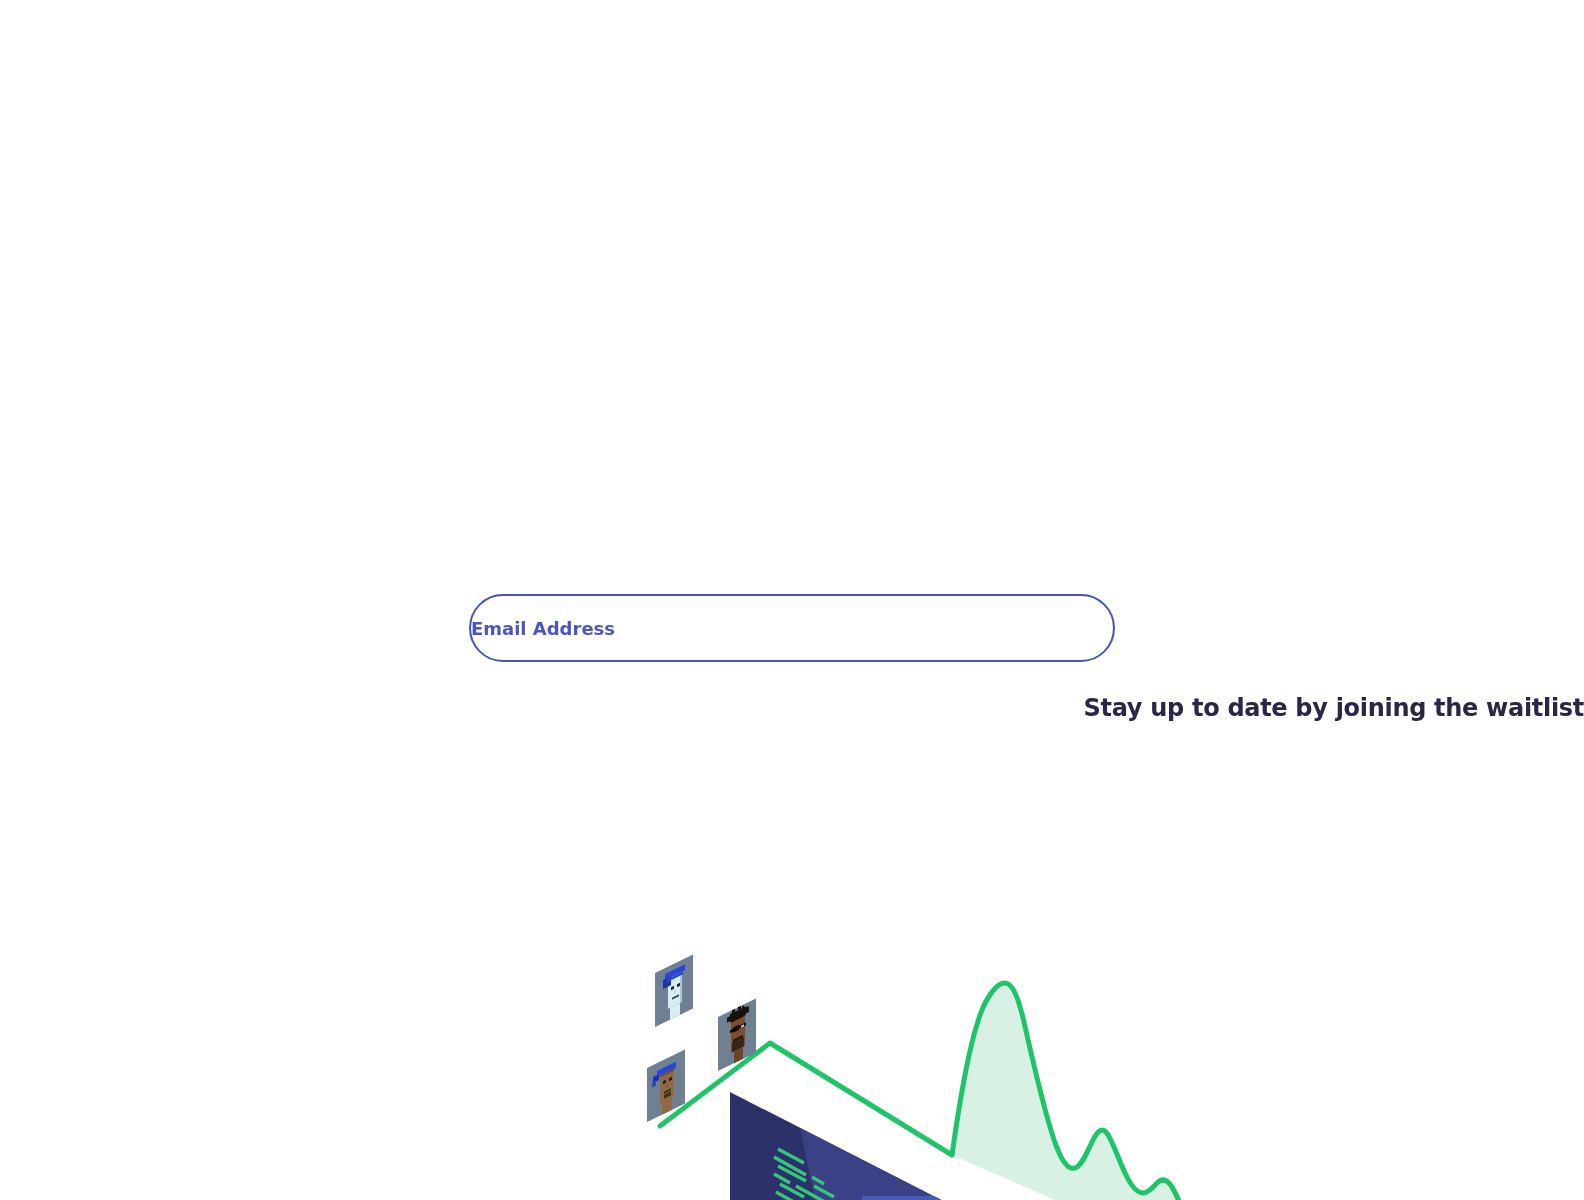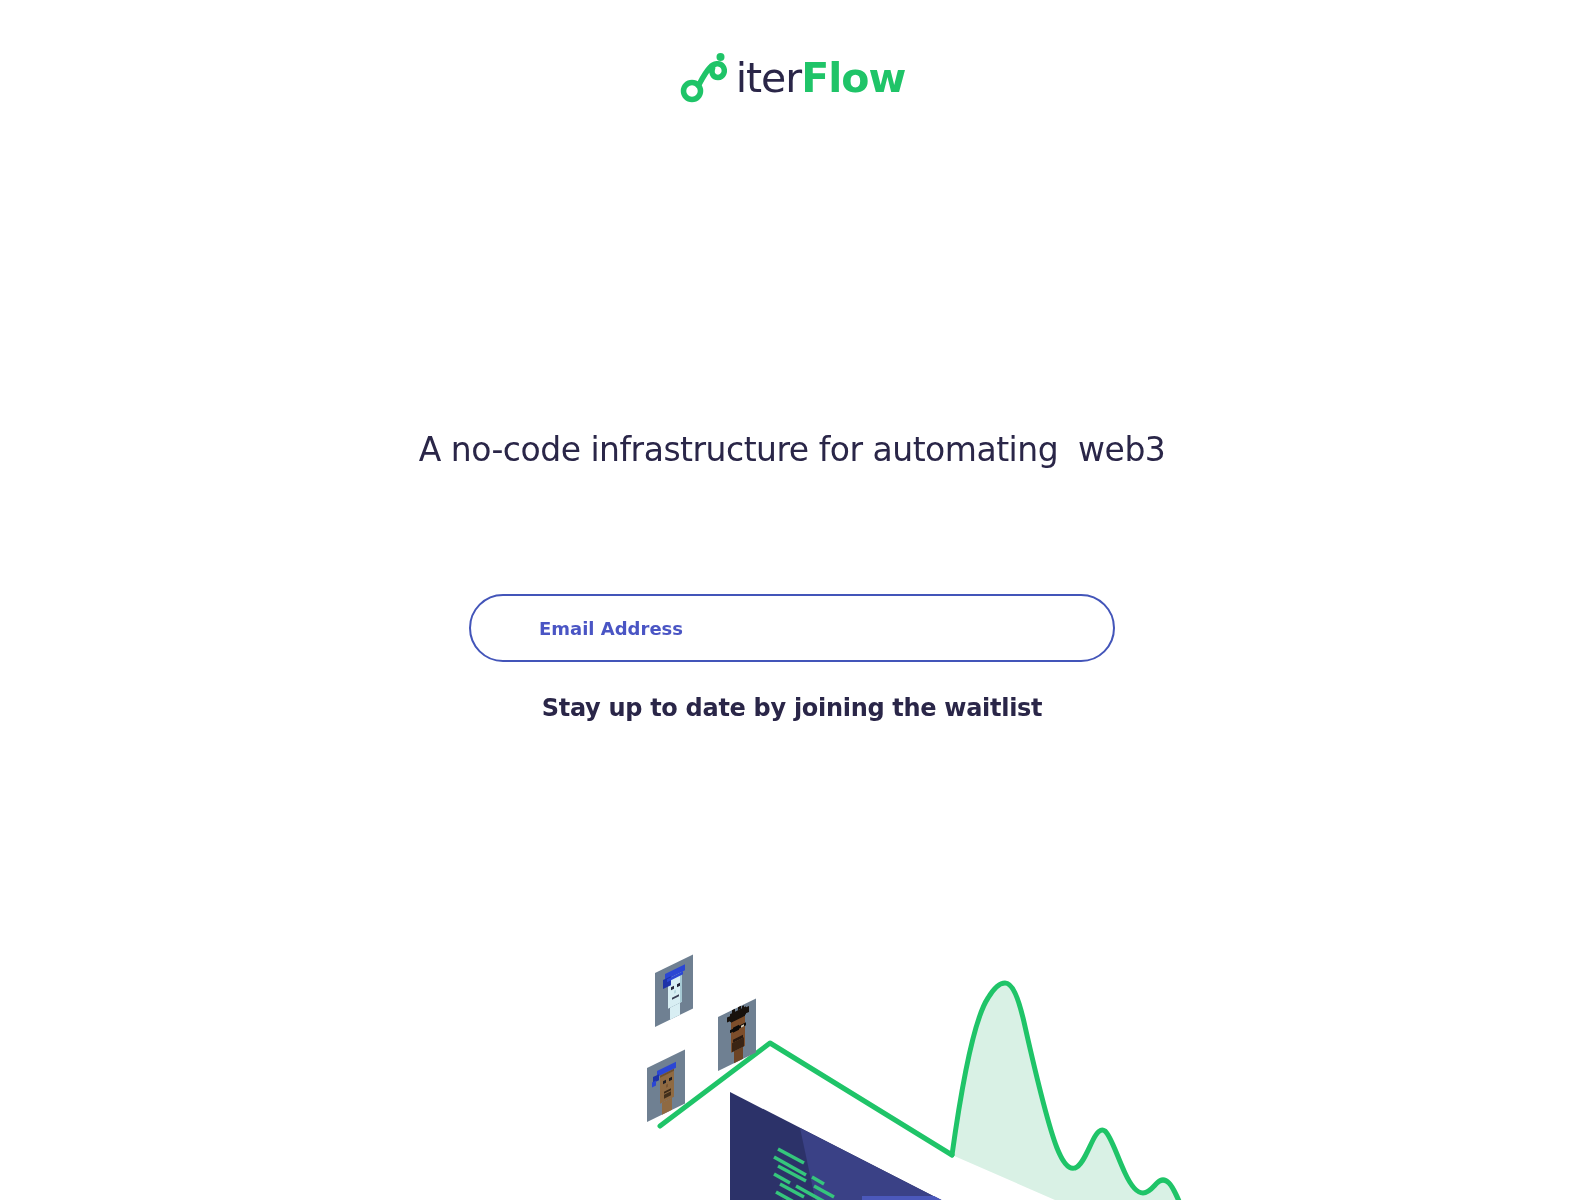--- a/index.html
+++ b/index.html
@@ -49,59 +49,50 @@
     position:absolute;top:594px;left:50%;transform:translateX(-50%);
     width:646px;height:68px;
     border:2px solid var(--indigo-border);
     border-radius:34px;
     background:#fff;
     display:flex;align-items:center;
   }
   .email-input{
     flex:1;height:100%;
     border:none;outline:none;background:transparent;
-    padding-left:68px;padding-right:210px;
+    padding-right:210px;
     font-family:inherit;font-size:18px;font-weight:600;
     color:#4a55c4;
   }
   .email-input::placeholder{color:#4a55c4;opacity:1;}
   .join-btn{
     position:absolute;right:5px;top:50%;transform:translateY(-50%);
     width:197px;height:52px;
     border:none;border-radius:26px;
     background:var(--indigo);
     color:#ffffff;font-family:inherit;font-size:18px;font-weight:700;
     letter-spacing:-0.3px;cursor:pointer;
   }
   .waitlist-caption{
     position:absolute;top:688px;left:0;width:100%;
-    text-align:center;
+    text-align:right;
     font-size:24px;font-weight:700;letter-spacing:-0.3px;
     line-height:40px;color:var(--navy);
   }
   
   .hero-illustration{
     position:absolute;left:600px;top:920px;width:984px;height:280px;
   }
 </style>
 </head>
 <body>
 
 <div class="page">
 
-  <div class="logo">
-    <svg class="logo-icon" width="48" height="56" viewBox="0 0 48 56" fill="none" xmlns="http://www.w3.org/2000/svg">
-      <circle cx="13" cy="41" r="8.5" stroke="var(--green)" stroke-width="5.5" fill="none"></circle>
-      <path d="M 19.5 35.5 C 24 27 26.5 22 31 17.5 C 34.5 13.5 41 12 44 16.5 C 47 21 44.5 27.5 39 27.5 C 34 27.5 32 23 33.6 18.2" stroke="var(--green)" stroke-width="5.5" fill="none" stroke-linecap="round"></path>
-      <circle cx="41.5" cy="7" r="4" fill="var(--green)"></circle>
-    </svg>
-    <div class="logo-word"><span class="prefix">iter</span><span class="suffix">Flow</span></div>
-  </div>
-
-  <div class="hero-subtitle">A no-code infrastructure for automating  web3</div>
+
 
   <form class="waitlist-form">
     <input class="email-input" type="email" placeholder="Email Address" style="">
   </form>
 
   <div class="waitlist-caption">Stay up to date by joining the waitlist</div>
 
   <svg class="hero-illustration" viewBox="600 920 984 280" width="984" height="280" xmlns="http://www.w3.org/2000/svg">
 
     <g>

